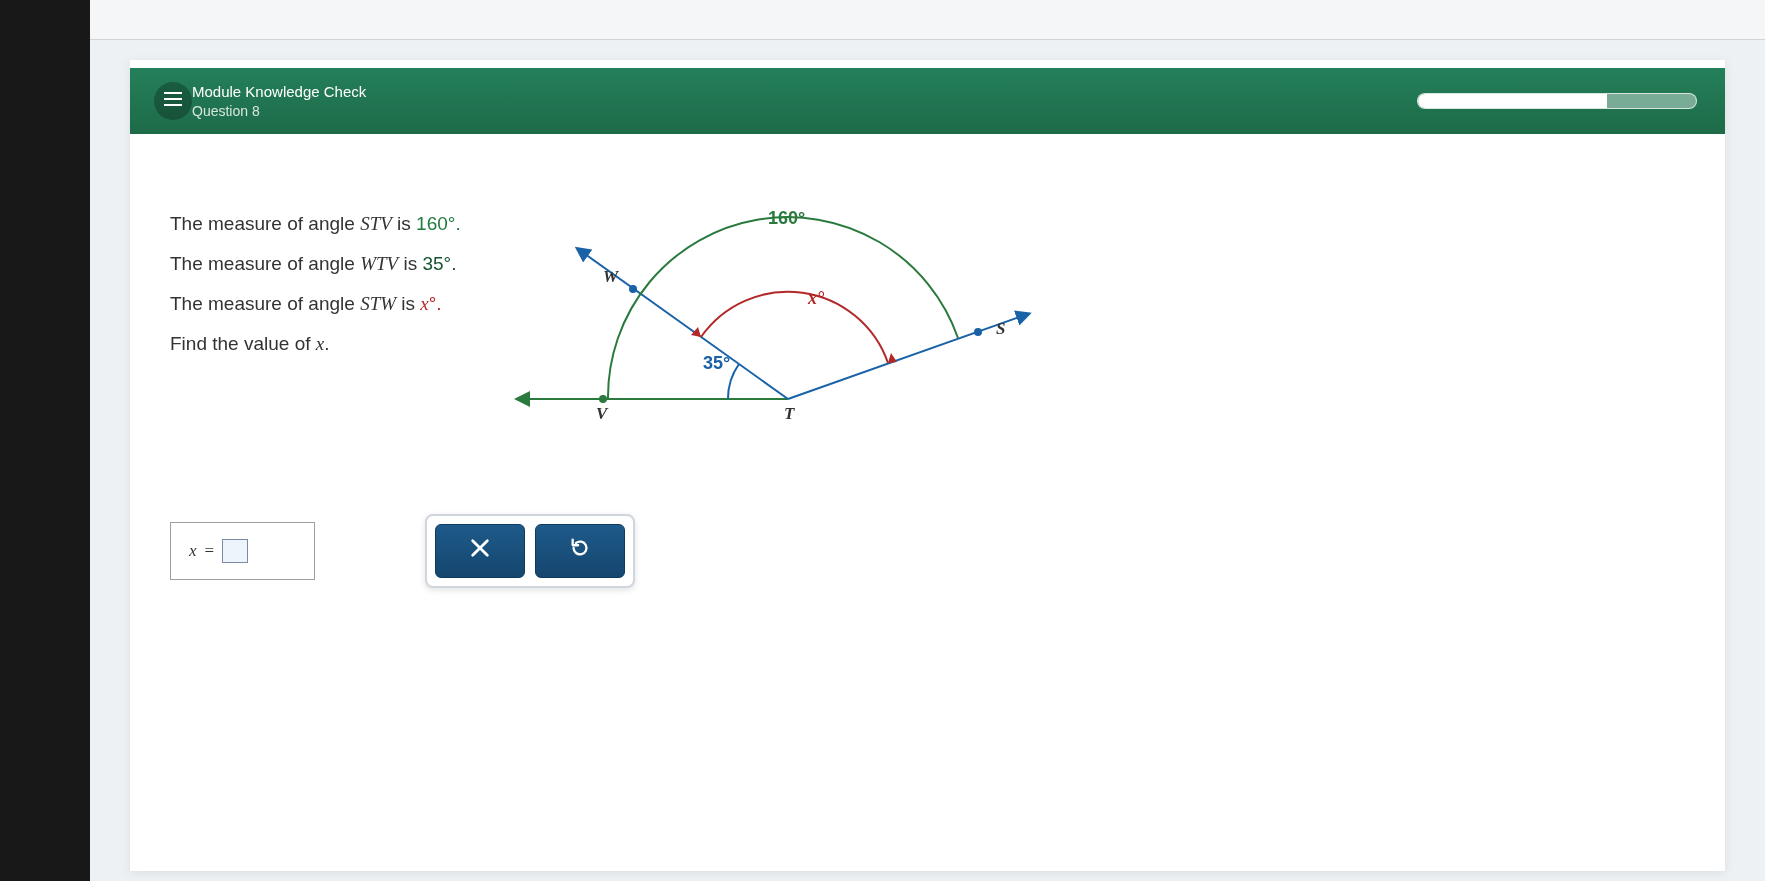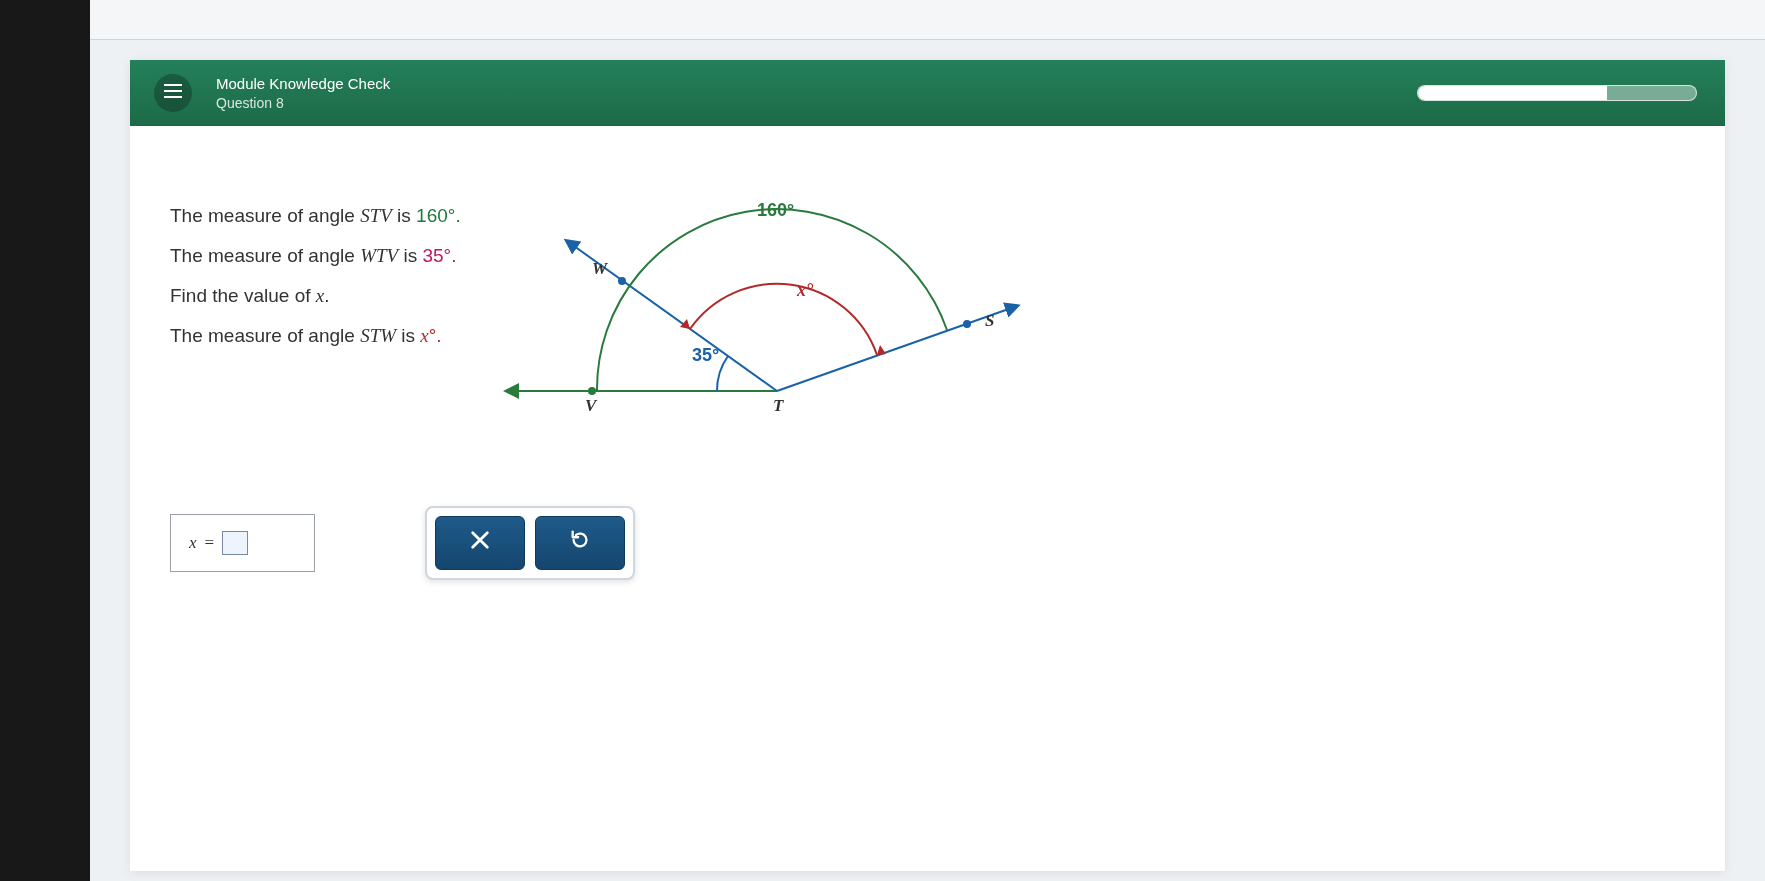--- a/index.html
+++ b/index.html
@@ -35,22 +35,22 @@
     background: #ffffff;
     box-shadow: 0 2px 10px rgba(0,0,0,0.08);
   }
   .header-bar {
     background: #1f6d4a;
     background: linear-gradient(180deg,#24805a 0%,#1d6a48 100%);
     color: #fff;
     display: flex;
     align-items: center;
     padding: 14px 24px;
-    gap: 24px;
     position: relative;
+    margin-top: 8px;
   }
   .menu-btn {
     width: 38px; height: 38px;
     border-radius: 50%;
     background: rgba(0,0,0,0.25);
     display: flex;
     align-items: center;
     justify-content: center;
     cursor: pointer;
   }
@@ -72,31 +72,31 @@
   }
   .progress-fill {
     height: 100%;
     background: #ffffff;
     width: 68%;
     border-radius: 10px 0 0 10px;
   }
   .content {
     display: flex;
     padding: 70px 16px 40px 40px;
-    gap: 16px;
+    gap: 27px;
     align-items: flex-start;
   }
   .prompt {
     font-size: 19px;
     color: #333;
     line-height: 2.1;
   }
   .prompt .var { font-style: italic; font-family: "Times New Roman", serif; }
   .v-green { color: #1f7a3e; font-weight: 500; }
-  .v-blue  { color: #be185d; font-weight: 500; }
+  .v-blue  { color: #14532d; font-weight: 500; }
   .v-red   { color: #b22828; font-weight: 500; }
   .figure {
     flex: 0 0 auto;
     font-weight: bold;
   }
   .figure svg { display: block; }
   .answer-row {
     display: flex;
     align-items: center;
     gap: 110px;
@@ -175,24 +175,24 @@
       <div class="content">
 
         <div class="prompt">
           <div>
             <span>The measure of angle </span><span class="var">STV</span><span> is </span><span class="v-green">160</span><span class="v-green">°.</span>
           </div>
           <div>
             <span>The measure of angle </span><span class="var">WTV</span><span> is </span><span class="v-blue">35</span><span class="v-blue">°.</span>
           </div>
           <div>
+            <span>The measure of angle </span><span class="var">STW</span><span> is </span><span class="v-red var">x</span><span class="v-red">°.</span>
+          </div>
+          <div>
             <span>Find the value of </span><span class="var">x</span><span>.</span>
-          </div>
-          <div>
-            <span>The measure of angle </span><span class="var">STW</span><span> is </span><span class="v-red var">x</span><span class="v-red">°.</span>
           </div>
         </div>
 
         <div class="figure">
           <svg width="560" height="240" viewBox="0 0 560 240">
 
             <defs>
               <marker id="arrGreen" markerWidth="8" markerHeight="8" refX="6" refY="4" orient="auto">
                 <path d="M0,0 L8,4 L0,8 Z" fill="#2a7a3e"></path>
               </marker>

